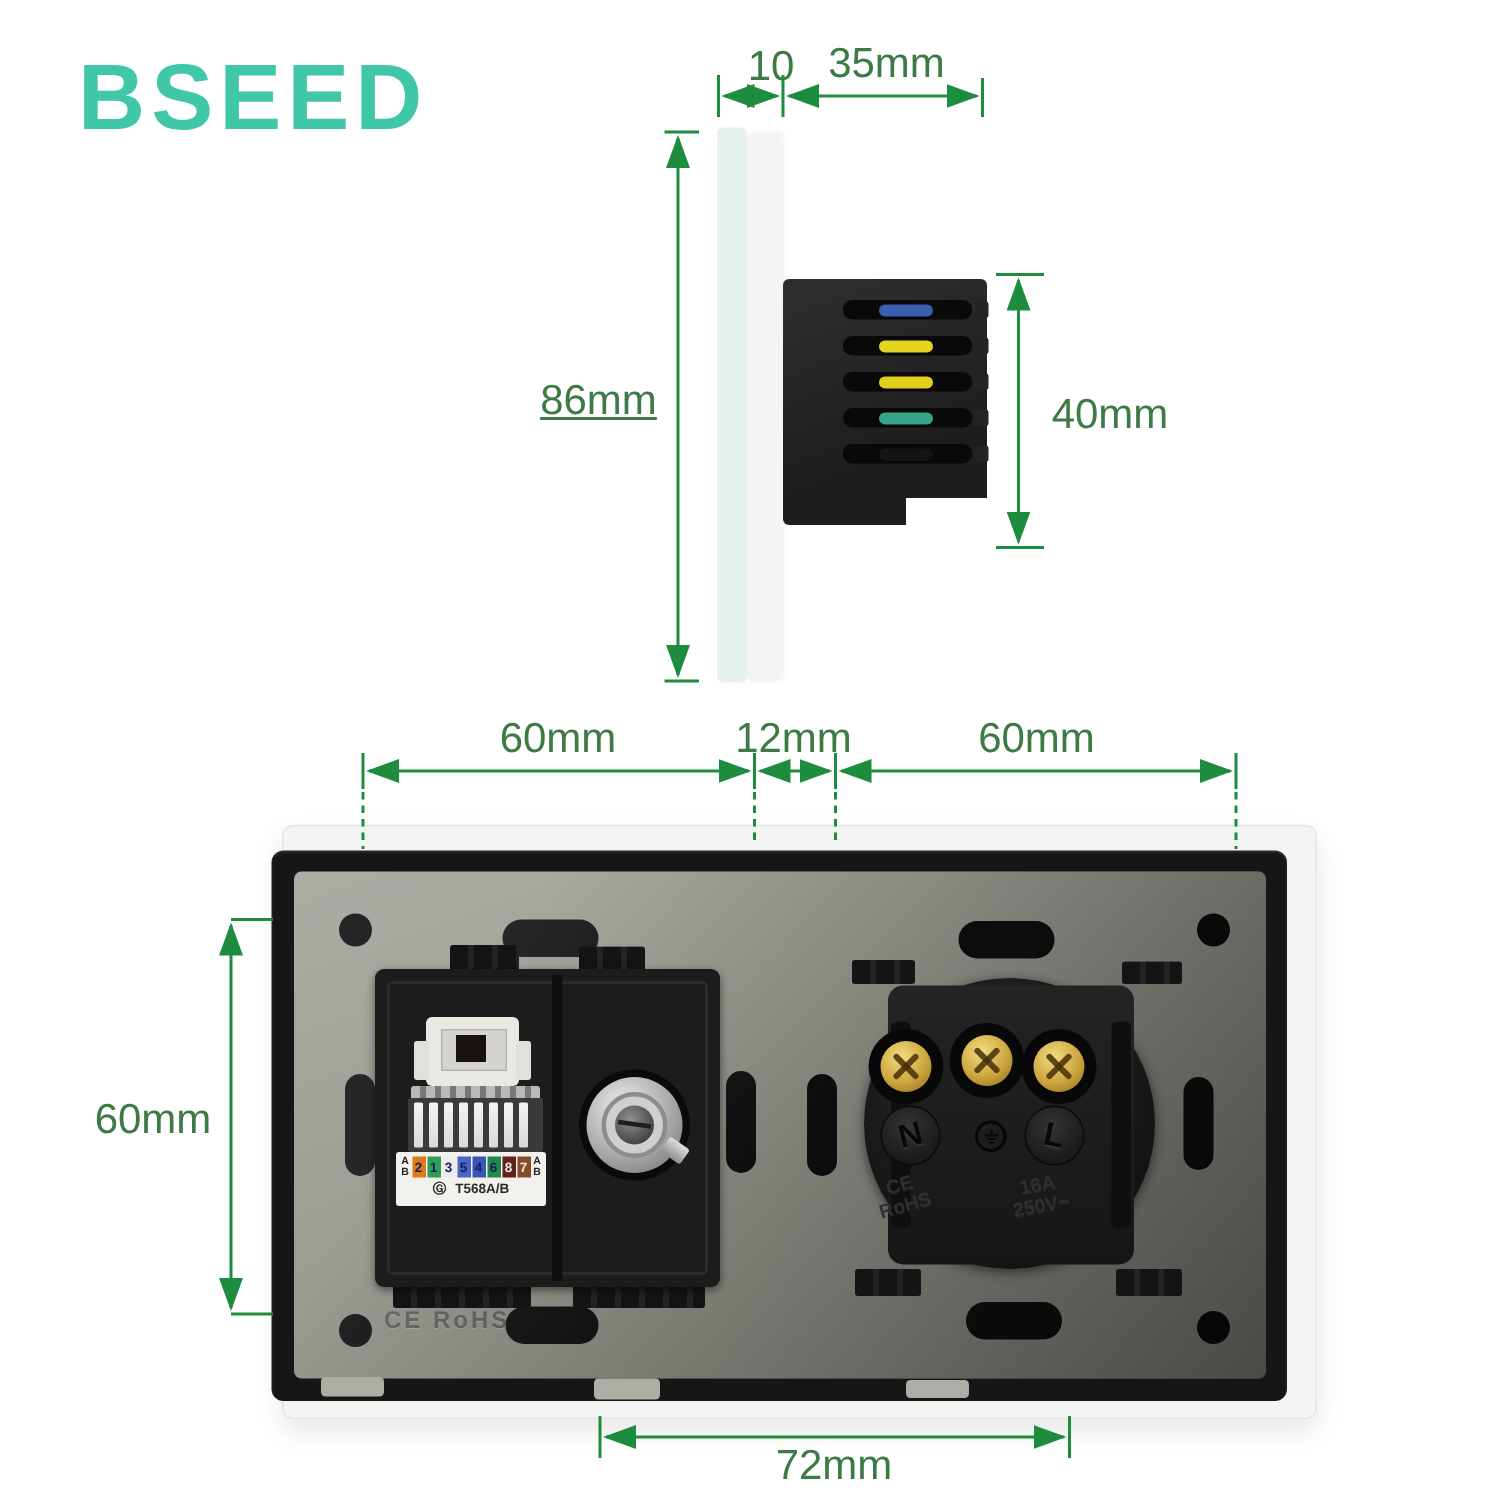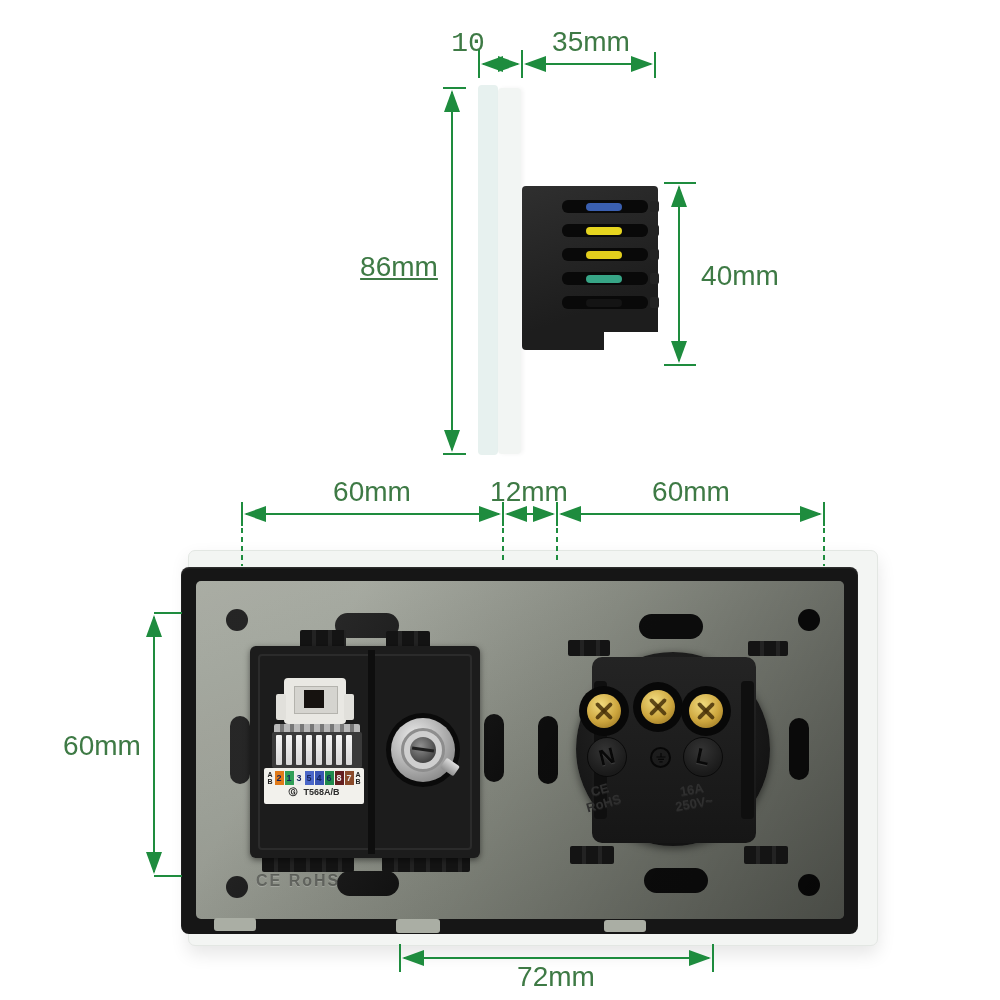--- a/index.html
+++ b/index.html
@@ -109,20 +109,21 @@
   .earth-badge{position:absolute;left:650px;top:747px;width:21px;height:21px;border-radius:50%;
         border:2px solid #070707;box-sizing:border-box;display:flex;align-items:center;justify-content:center;}
   .emboss{position:absolute;font-size:13px;font-weight:bold;color:#2f2f2f;line-height:14px;
         text-align:center;text-shadow:0 1px 0 rgba(255,255,255,0.05);}
 </style>
 </head>
 <body>
 
 <div class="canvas">
 
+  <div class="logo">BSEED</div>
 
   <div class="glass-strip1"></div>
   <div class="glass-strip2"></div>
 
   <div class="side-module">
     <div class="side-slots">
         <div class="side-slot">
           <div class="pill" style="background: rgb(58, 95, 176);"></div>
           <div class="nub"></div>
         </div>
@@ -323,21 +324,21 @@
       <line x1="154" y1="613" x2="182" y2="613"></line>
       <line x1="154" y1="876" x2="182" y2="876"></line>
       <line x1="154" y1="617" x2="154" y2="872" marker-start="url(#arrS)" marker-end="url(#arr)"></line>
 
       <line x1="400" y1="944" x2="400" y2="972"></line>
       <line x1="713" y1="944" x2="713" y2="972"></line>
       <line x1="404" y1="958" x2="709" y2="958" marker-start="url(#arrS)" marker-end="url(#arr)"></line>
     </g>
   </svg>
 
-  <div class="dim-label" style="left:468px;top:29px;font-family:Liberation Mono, monospace;">10</div>
+  <div class="dim-label" style="left:514px;top:29px;">10</div>
   <div class="dim-label" style="left:591px;top:27px;">35mm</div>
   <div class="dim-label" style="left:399px;top:252px;text-decoration:underline;">86mm</div>
   <div class="dim-label" style="left:740px;top:261px;">40mm</div>
   <div class="dim-label" style="left:372px;top:477px;">60mm</div>
   <div class="dim-label" style="left:529px;top:477px;">12mm</div>
   <div class="dim-label" style="left:691px;top:477px;">60mm</div>
   <div class="dim-label" style="left:102px;top:731px;">60mm</div>
   <div class="dim-label" style="left:556px;top:962px;">72mm</div>
 
 </div>

